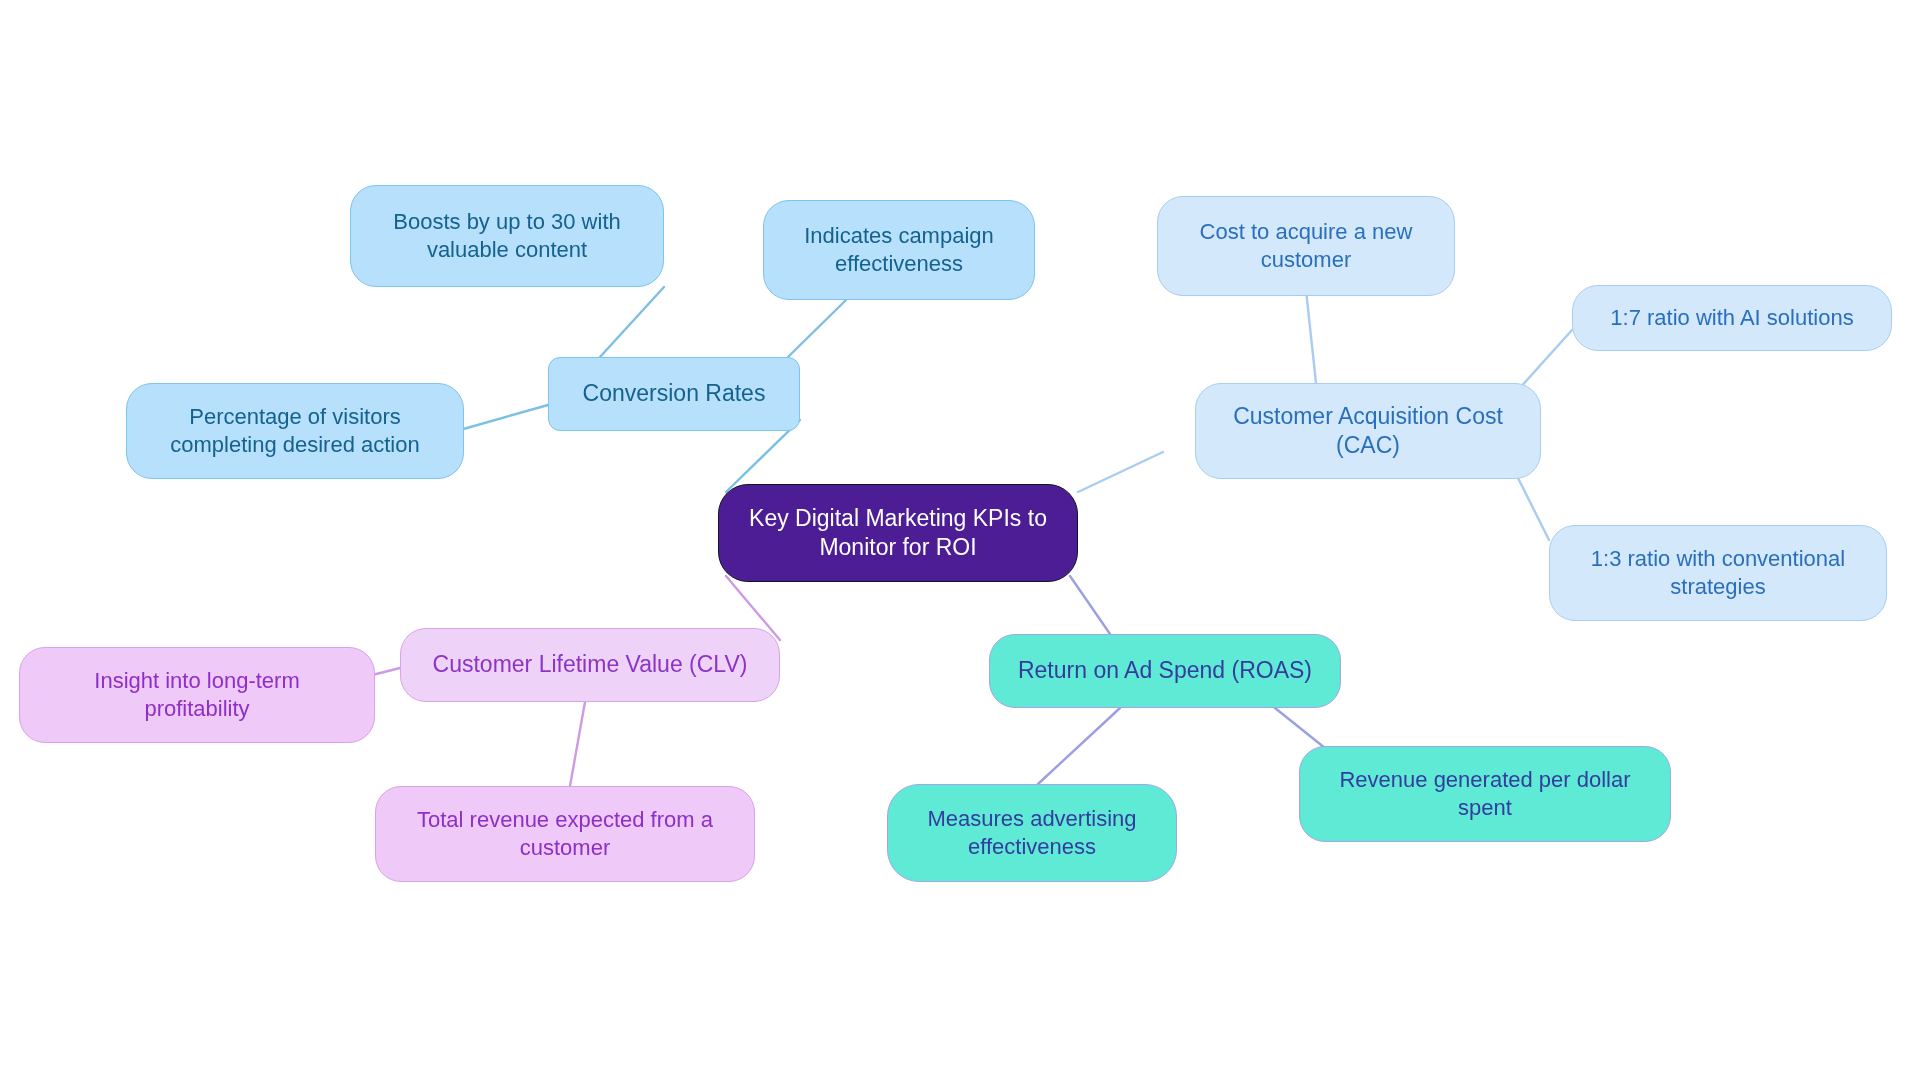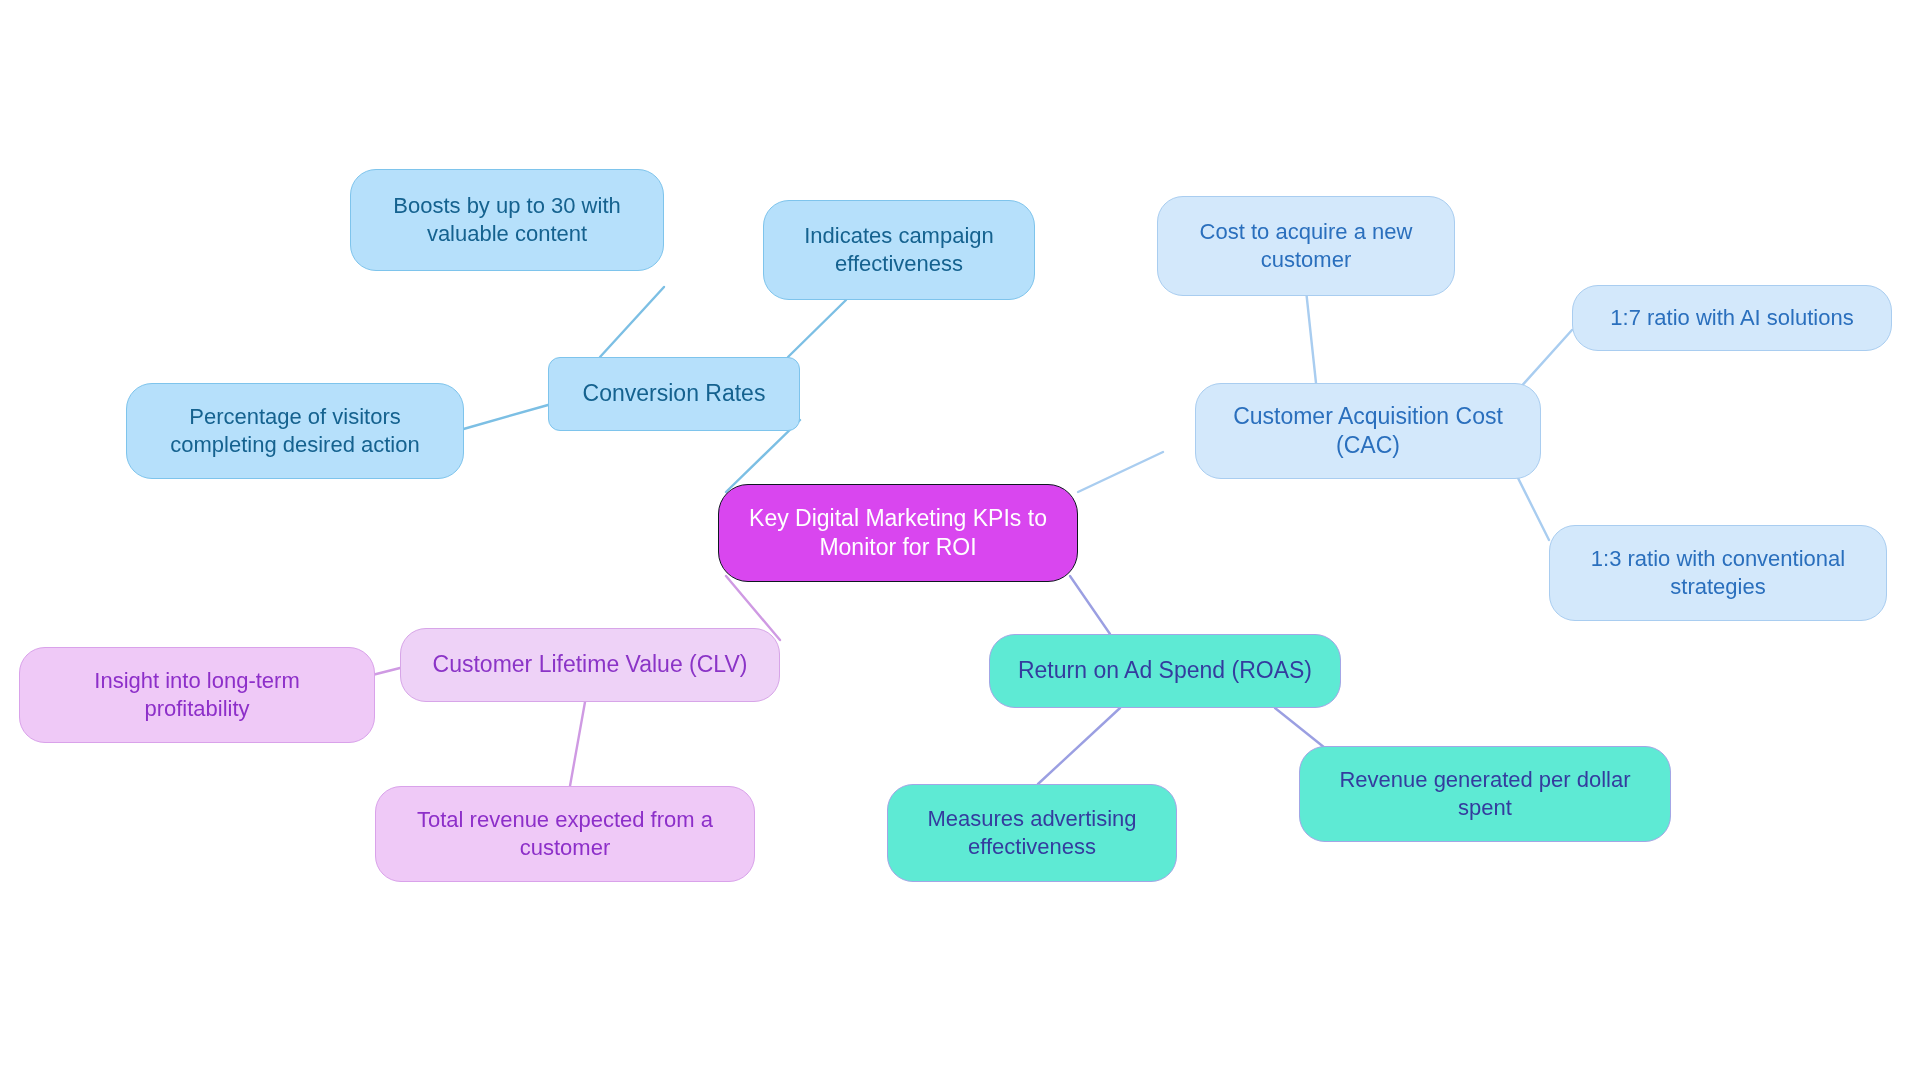--- a/index.html
+++ b/index.html
@@ -34,21 +34,21 @@
     align-items: center;
     justify-content: center;
     text-align: center;
     border-radius: 26px;
     border: 1px solid transparent;
     line-height: 1.28;
     padding: 6px 18px;
     white-space: pre-line;
   }
   .node-root {
-    background: #d946ef;
+    background: #4c1d95;
     color: #ffffff;
     border-color: #0f1720;
     border-radius: 30px;
     font-size: 23px;
   }
   .node-branch {
     font-size: 23px;
   }
   .node-leaf {
     font-size: 22px;
@@ -100,37 +100,37 @@
       <line x1="400" y1="668" x2="313" y2="690" stroke="#cf9ae3" stroke-width="2.4" stroke-linecap="round"></line>
       <line x1="585" y1="702" x2="570" y2="786" stroke="#cf9ae3" stroke-width="2.4" stroke-linecap="round"></line>
       <line x1="1070" y1="576" x2="1110" y2="634" stroke="#9b9fe2" stroke-width="2.4" stroke-linecap="round"></line>
       <line x1="1120" y1="708" x2="1038" y2="784" stroke="#9b9fe2" stroke-width="2.4" stroke-linecap="round"></line>
       <line x1="1275" y1="708" x2="1340" y2="760" stroke="#9b9fe2" stroke-width="2.4" stroke-linecap="round"></line>
     </svg>
   <div id="nodes">
       <div class="node node-root " style="left: 718px; top: 484px; width: 360px; height: 98px;">Key Digital Marketing KPIs to
 Monitor for ROI</div>
       <div class="node node-branch c-conv" style="left: 548px; top: 357px; width: 252px; height: 74px; border-radius: 12px;">Conversion Rates</div>
-      <div class="node node-leaf c-conv" style="left: 350px; top: 169px; width: 314px; height: 102px; text-align: center;">Boosts by up to 30 with
+      <div class="node node-leaf c-conv" style="left: 350px; top: 185px; width: 314px; height: 102px; text-align: center;">Boosts by up to 30 with
 valuable content</div>
       <div class="node node-leaf c-conv" style="left: 763px; top: 200px; width: 272px; height: 100px;">Indicates campaign
 effectiveness</div>
       <div class="node node-leaf c-conv" style="left: 126px; top: 383px; width: 338px; height: 96px;">Percentage of visitors
 completing desired action</div>
       <div class="node node-branch c-cac" style="left: 1163px; top: 383px; width: 346px; height: 96px; margin-left: 32px;">Customer Acquisition Cost
 (CAC)</div>
       <div class="node node-leaf c-cac" style="left: 1157px; top: 196px; width: 298px; height: 100px;">Cost to acquire a new
 customer</div>
       <div class="node node-leaf c-cac" style="left: 1572px; top: 285px; width: 320px; height: 66px;">1:7 ratio with AI solutions</div>
       <div class="node node-leaf c-cac" style="left: 1549px; top: 525px; width: 338px; height: 96px;">1:3 ratio with conventional
 strategies</div>
       <div class="node node-branch c-clv" style="left: 400px; top: 628px; width: 380px; height: 74px;">Customer Lifetime Value (CLV)</div>
       <div class="node node-leaf c-clv-strong" style="left: 19px; top: 647px; width: 356px; height: 96px;">Insight into long-term
 profitability</div>
       <div class="node node-leaf c-clv-strong" style="left: 375px; top: 786px; width: 380px; height: 96px;">Total revenue expected from a
 customer</div>
       <div class="node node-branch c-roas" style="left: 989px; top: 634px; width: 352px; height: 74px;">Return on Ad Spend (ROAS)</div>
-      <div class="node node-leaf c-roas" style="left: 887px; top: 784px; width: 290px; height: 98px;">Measures advertising
+      <div class="node node-leaf c-roas" style="left: 887px; top: 784px; width: 290px; height: 98px; border-radius: 32px;">Measures advertising
 effectiveness</div>
       <div class="node node-leaf c-roas" style="left: 1299px; top: 746px; width: 372px; height: 96px;">Revenue generated per dollar
 spent</div>
     </div>
 </div>
 
 </body></html>

